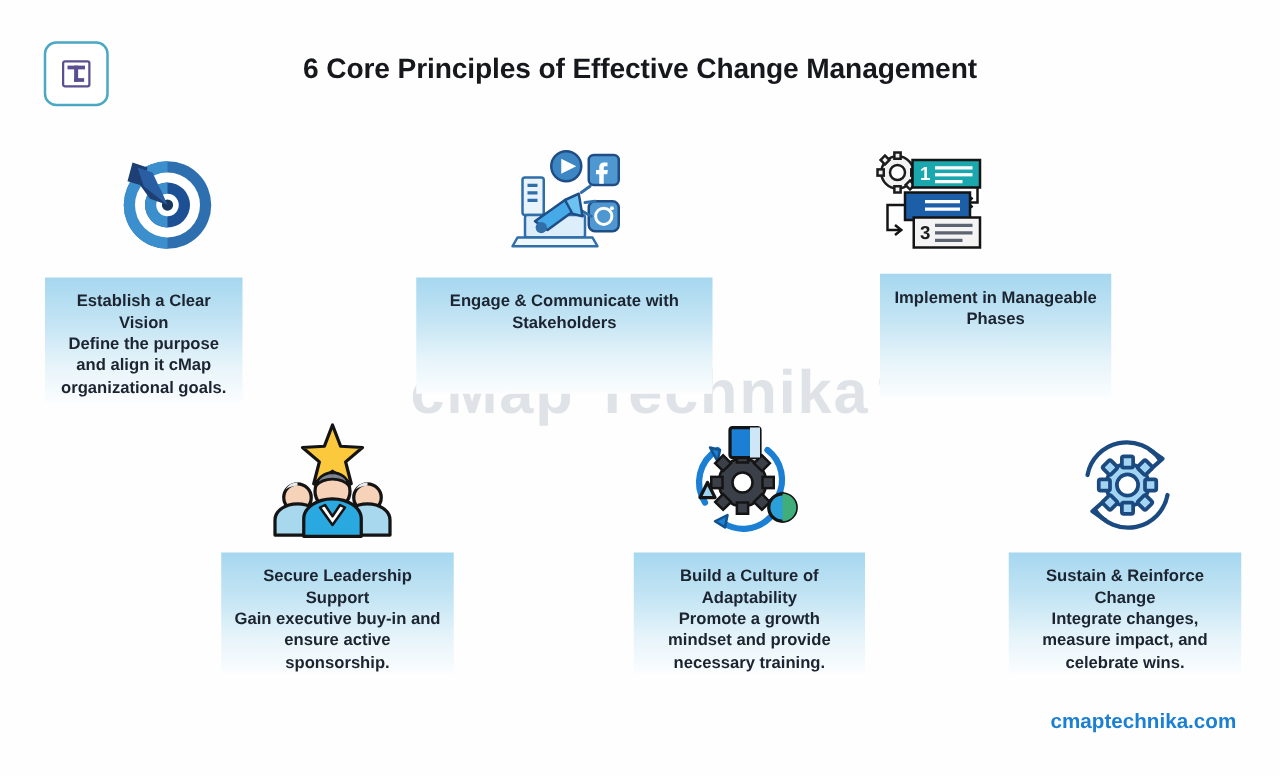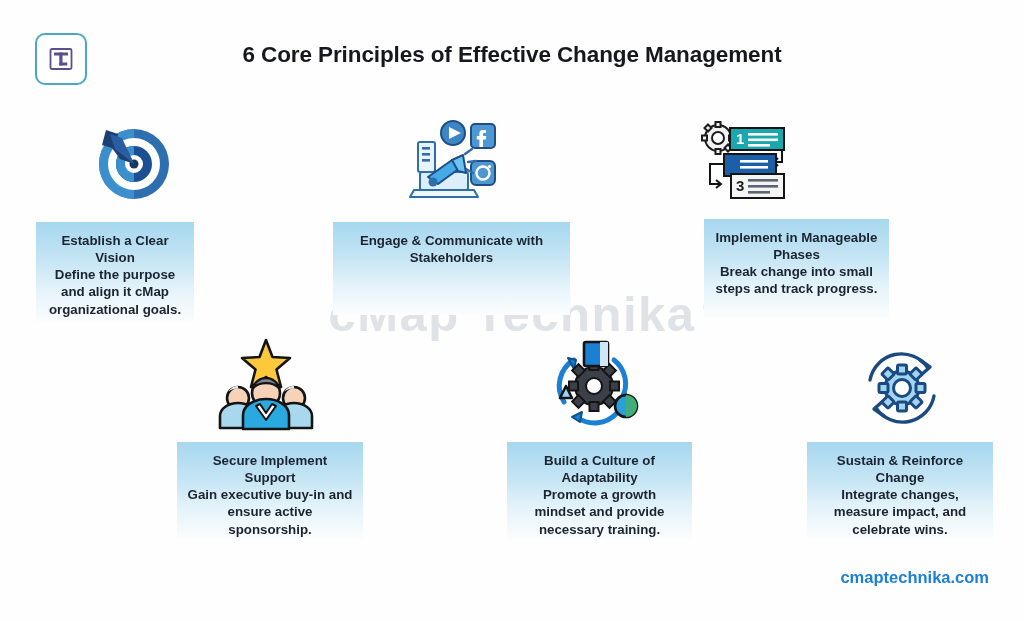--- a/index.html
+++ b/index.html
@@ -288,25 +288,24 @@
     <div class="card-title">Establish a Clear Vision</div>
     <div class="card-desc">Define the purpose and align it cMap organizational goals.</div>
   </div>
 
   <div class="card" style="left:333px; top:222px; width:237px; height:93px;text-align:center;">
     <div class="card-title">Engage &amp; Communicate with Stakeholders</div>
   </div>
 
   <div class="card" style="left:661px; top:219px; width:185px; height:99px;margin-left:43px;">
     <div class="card-title">Implement in Manageable Phases</div>
-    <div class="card-desc">Break change into small steps and track progress.</div>
   </div>
 
   <div class="card" style="left:177px; top:442px; width:186px; height:97px;">
-    <div class="card-title">Secure Implement Support</div>
+    <div class="card-title">Secure Leadership Support</div>
     <div class="card-desc">Gain executive buy-in and ensure active sponsorship.</div>
   </div>
 
   <div class="card" style="left:807px; top:442px; width:186px; height:97px;">
     <div class="card-title">Sustain &amp; Reinforce Change</div>
     <div class="card-desc">Integrate changes, measure impact, and celebrate wins.</div>
   </div>
 
   <div class="card" style="left:507px; top:442px; width:185px; height:97px;">
     <div class="card-title">Build a Culture of Adaptability</div>

